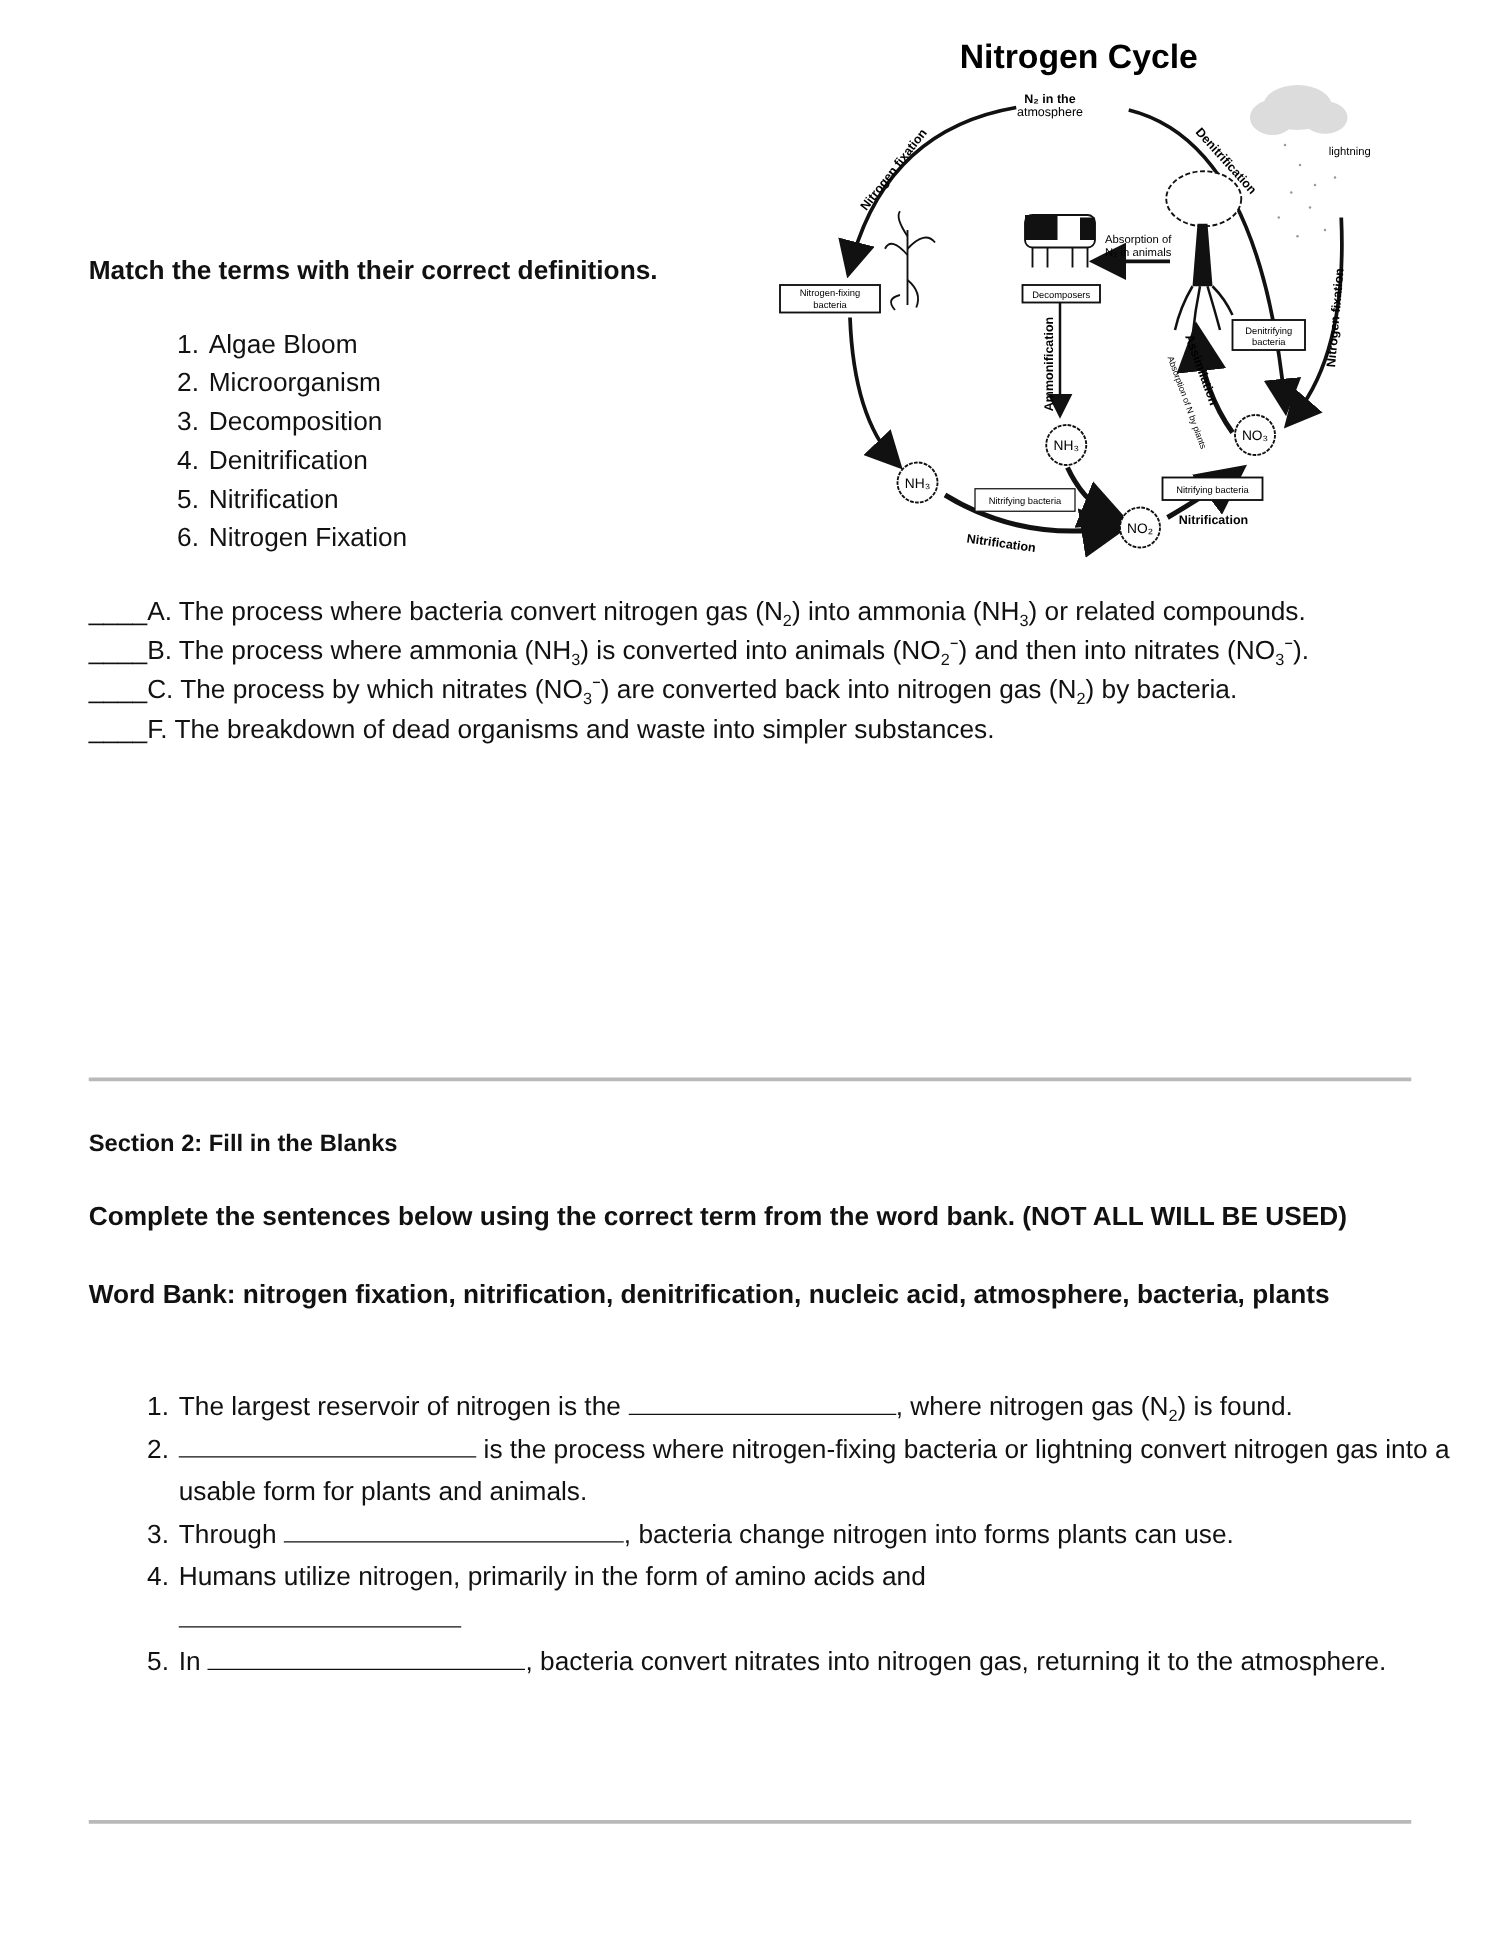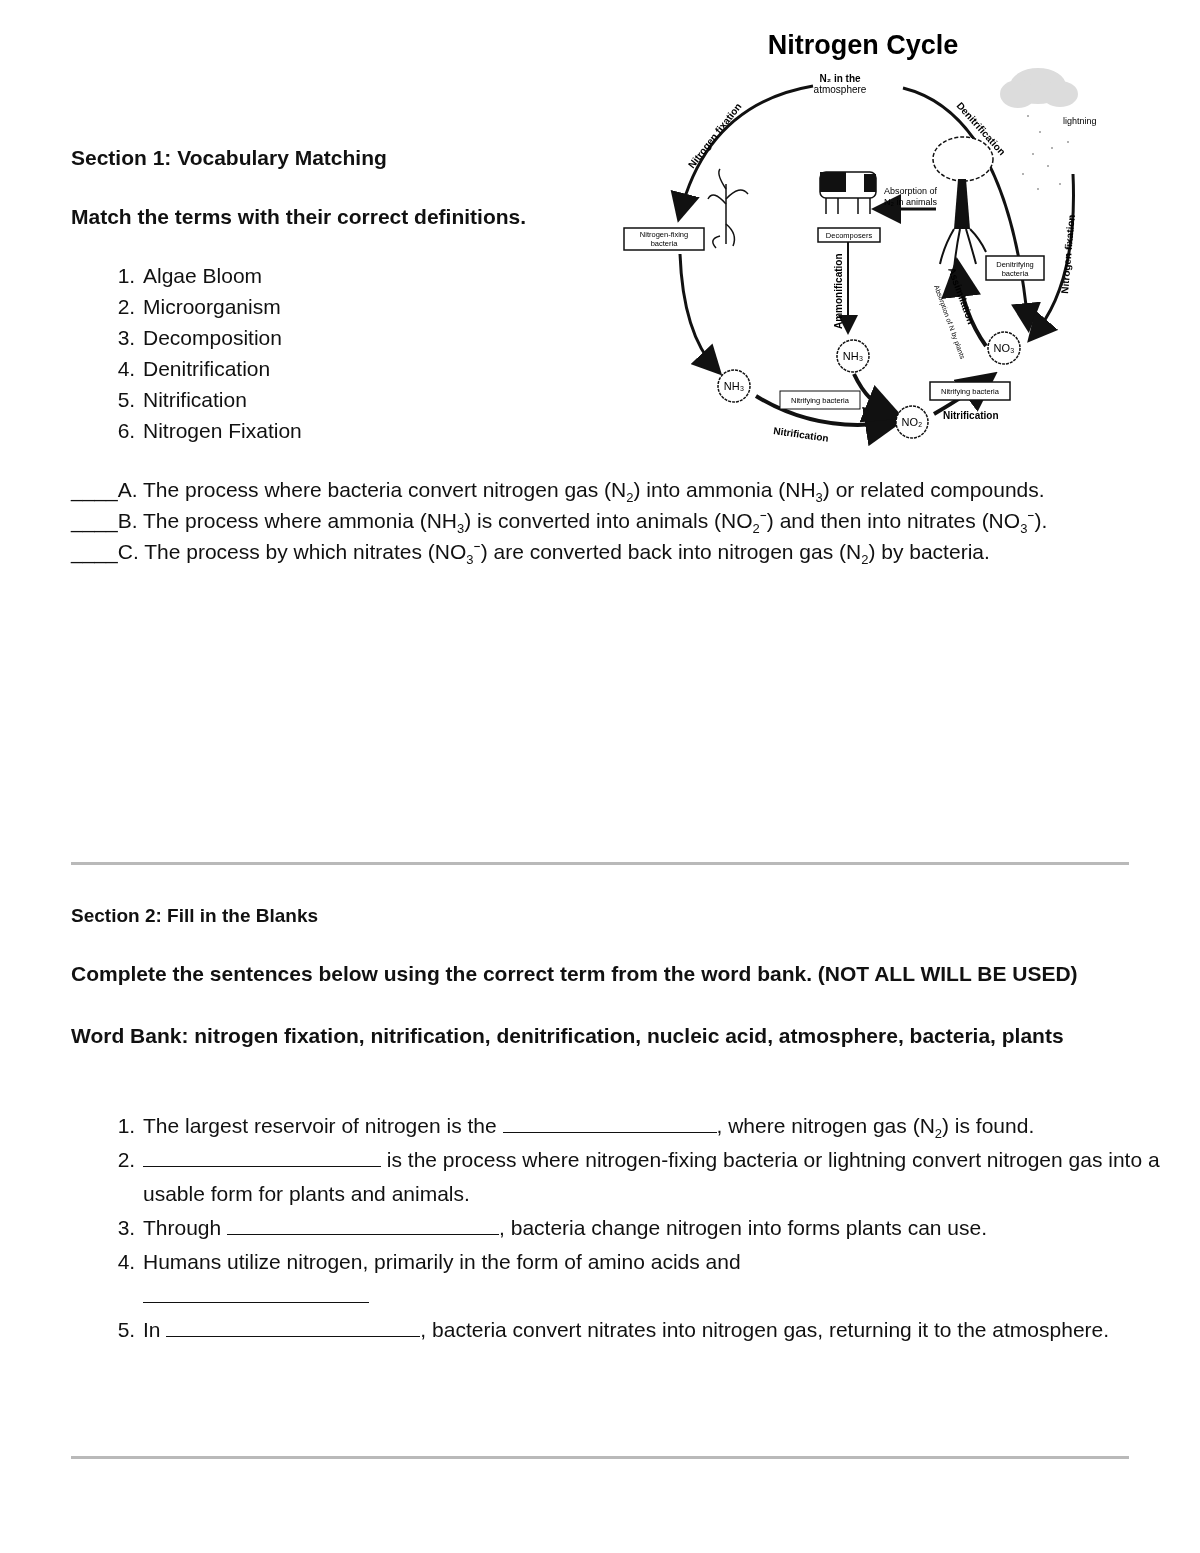--- a/index.html
+++ b/index.html
@@ -3,36 +3,35 @@
 <meta charset="utf-8">
 <style>
   html, body { margin:0; padding:0; background:#ffffff; }
   body { width:1200px; height:1553px; position:relative; overflow:hidden;
          font-family:"Liberation Sans", sans-serif; color:#111; }
   .page { position:absolute; left:0; top:0; width:1200px; height:1553px; }
   .title { position:absolute; left:71px; top:75px; font-size:29px; font-weight:bold; }
   .h2 { position:absolute; left:71px; font-size:21px; font-weight:bold; }
   .txt { position:absolute; left:71px; font-size:21px; line-height:31px;font-weight:bold; }
   ol.terms { position:absolute; left:71px; top:260px; margin:0; padding-left:70px; font-size:21px; line-height:31px; }
-  ol.terms li { padding-left:2px; }
+  ol.terms li { padding-left:2px;margin-left:24px; }
   .defs { position:absolute; left:71px; top:474px; width:1060px; font-size:21px; line-height:31.2px; }
   .defs div { margin:0; }
   .blank { display:inline-block; border-bottom:1.5px solid #111; height:16px; vertical-align:baseline; }
   .hr { position:absolute; left:71px; width:1058px; height:3px; background:#b9b9b9; }
   ol.fill { position:absolute; left:71px; top:1109px; width:1060px; margin:0; padding-left:70px; font-size:21px; line-height:34px; }
   ol.fill li { padding-left:2px; }
   sub, sup { font-size:13px; line-height:0; }
   .diagram { position:absolute; left:608px; top:24px; width:522px; height:436px; }
 </style>
 </head>
 <body>
 
 <div class="page">
 
-  <div class="h2" style="top:146px;">Section 1: Vocabulary Matching</div>
   <div class="txt" style="top:201px;">Match the terms with their correct definitions.</div>
 
   <ol class="terms">
     <li>Algae Bloom</li>
     <li>Microorganism</li>
     <li>Decomposition</li>
     <li>Denitrification</li>
     <li>Nitrification</li>
     <li>Nitrogen Fixation</li>
   </ol>
@@ -129,20 +128,21 @@
       <ellipse cx="355" cy="135" rx="30" ry="22" fill="#fff" stroke="#111" stroke-width="1.5" stroke-dasharray="4,2"></ellipse>
       <path d="M350,155 L346,205 L362,205 L358,155 z" fill="#111"></path>
       <path d="M346,205 Q336,222 332,240 M352,205 Q348,225 346,245 M358,205 Q364,225 368,240 M362,205 Q372,215 378,228" stroke="#111" stroke-width="2" fill="none"></path>
     </g>
   </svg>
 
   <div class="defs">
     <div><span>____</span><span>A.</span> <span>The process where bacteria convert nitrogen gas (N</span><sub>2</sub><span>) into ammonia (NH</span><sub>3</sub><span>) or related compounds.</span></div>
     <div><span>____</span><span>B.</span> <span>The process where ammonia (NH</span><sub>3</sub><span>) is converted into animals (NO</span><sub>2</sub><span>⁻) and then into nitrates (NO</span><sub>3</sub><span>⁻).</span></div>
     <div><span>____</span><span>C.</span> <span>The process by which nitrates (NO</span><sub>3</sub><span>⁻) are converted back into nitrogen gas (N</span><sub>2</sub><span>) by bacteria.</span></div>
+    <div><span>____</span><span>F.</span> <span>The breakdown of dead organisms and waste into simpler substances.</span></div>
   </div>
 
   <div class="hr" style="top:862px;"></div>
 
   <div class="h2" style="top:905px; font-size:19px;">Section 2: Fill in the Blanks</div>
   <div class="txt" style="top:1020px; width:1060px;"><b>Word Bank:</b><span> nitrogen fixation, nitrification, denitrification, nucleic acid, atmosphere, bacteria, plants</span></div>
   <div class="txt" style="top:958px; width:1060px;">Complete the sentences below using the correct term from the word bank. (NOT ALL WILL BE USED)</div>
 
   <ol class="fill">
     <li><span>The largest reservoir of nitrogen is the </span><span class="blank" style="width:214px;"></span><span>, where nitrogen gas (N</span><sub>2</sub><span>) is found.</span></li>

